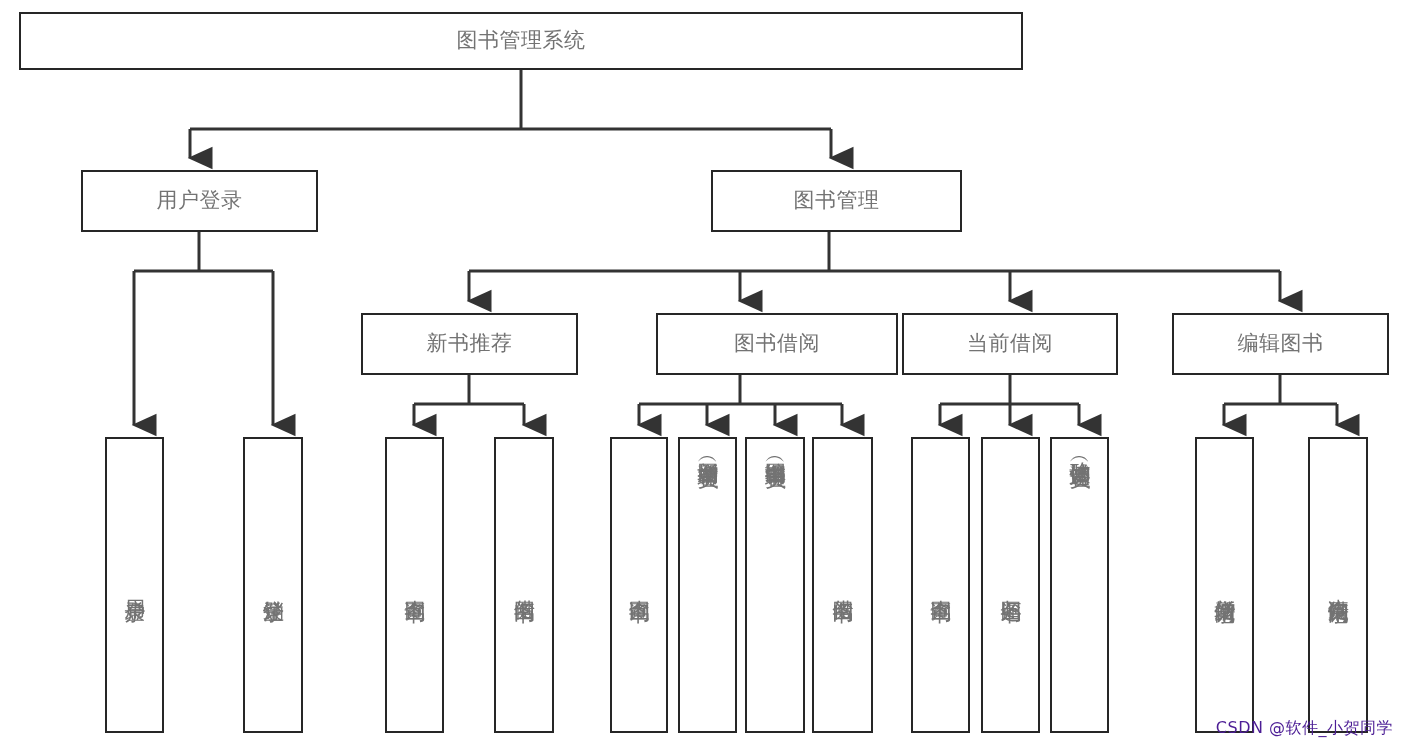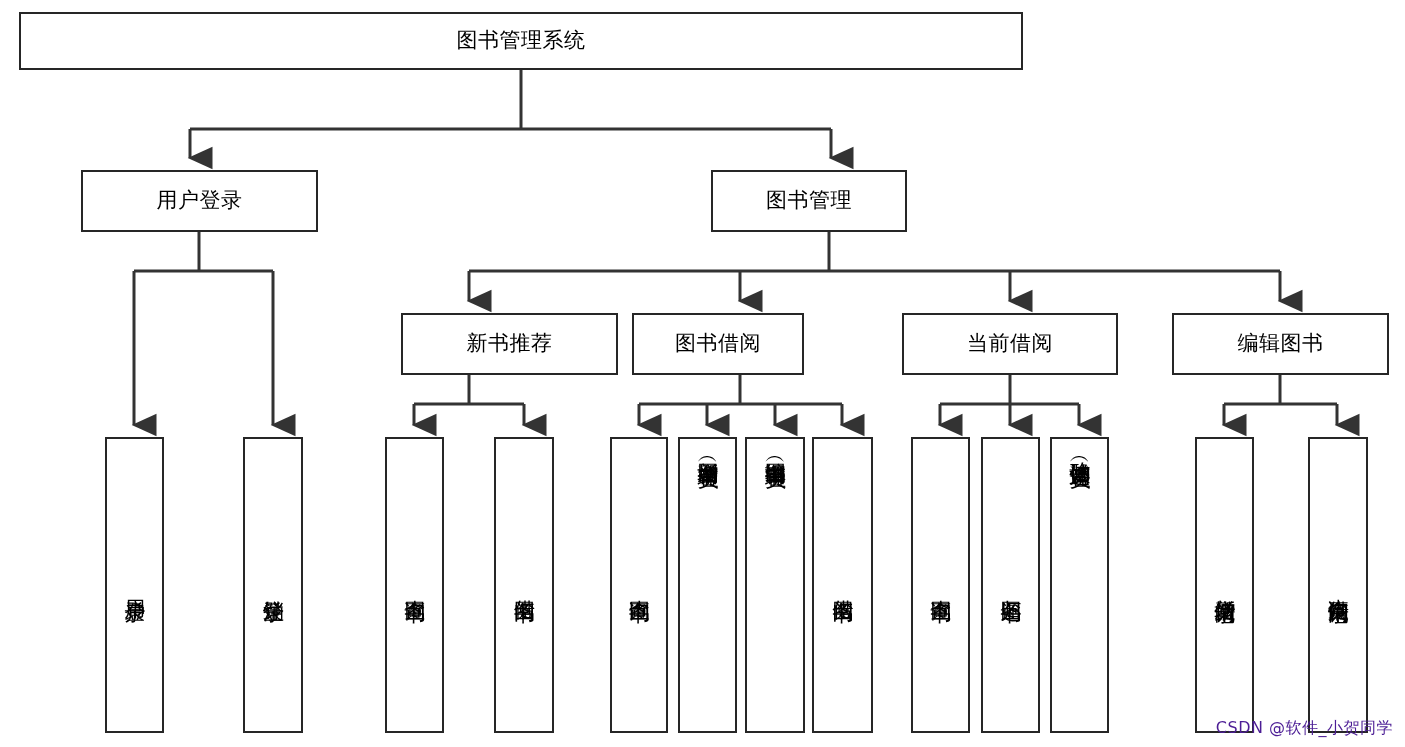--- a/index.html
+++ b/index.html
@@ -27,21 +27,21 @@
   }
   .node {
     position: absolute;
     box-sizing: border-box;
     background: #ffffff;
     border: 2px solid #262626;
     display: flex;
     align-items: center;
     justify-content: center;
     text-align: left;
-    color: #000000;
+    color: #737373;
   }
   .node.horizontal .node-label {
     writing-mode: horizontal-tb;
     font-size: 21px;
     line-height: 1.2;
     letter-spacing: 0.5px;
     white-space: nowrap;
   }
   .node.vertical {
     align-items: flex-start;
@@ -125,28 +125,28 @@
     </g>
   </svg>
 
   <div class="node horizontal" style="left:19px; top:12px; width:1004px; height:58px;">
     <span class="node-label">图书管理系统</span>
   </div>
 
   <div class="node horizontal" style="left:81px; top:170px; width:237px; height:62px;">
     <span class="node-label">用户登录</span>
   </div>
-  <div class="node horizontal" style="left:711px; top:170px; width:196px; height:62px;">
+  <div class="node horizontal" style="left:711px; top:170px; width:251px; height:62px;">
     <span class="node-label">图书管理</span>
   </div>
 
-  <div class="node horizontal" style="left:361px; top:313px; width:217px; height:62px;margin-left:40px;">
+  <div class="node horizontal" style="left:361px; top:313px; width:217px; height:62px;">
     <span class="node-label">新书推荐</span>
   </div>
-  <div class="node horizontal" style="left:632px; top:313px; width:172px; height:62px;">
+  <div class="node horizontal" style="left:656px; top:313px; width:242px; height:62px;">
     <span class="node-label">图书借阅</span>
   </div>
   <div class="node horizontal" style="left:902px; top:313px; width:216px; height:62px;">
     <span class="node-label">当前借阅</span>
   </div>
   <div class="node horizontal" style="left:1172px; top:313px; width:217px; height:62px;">
     <span class="node-label">编辑图书</span>
   </div>
 
   <div class="node vertical centered" style="left:105px; top:437px; width:59px; height:296px;">

